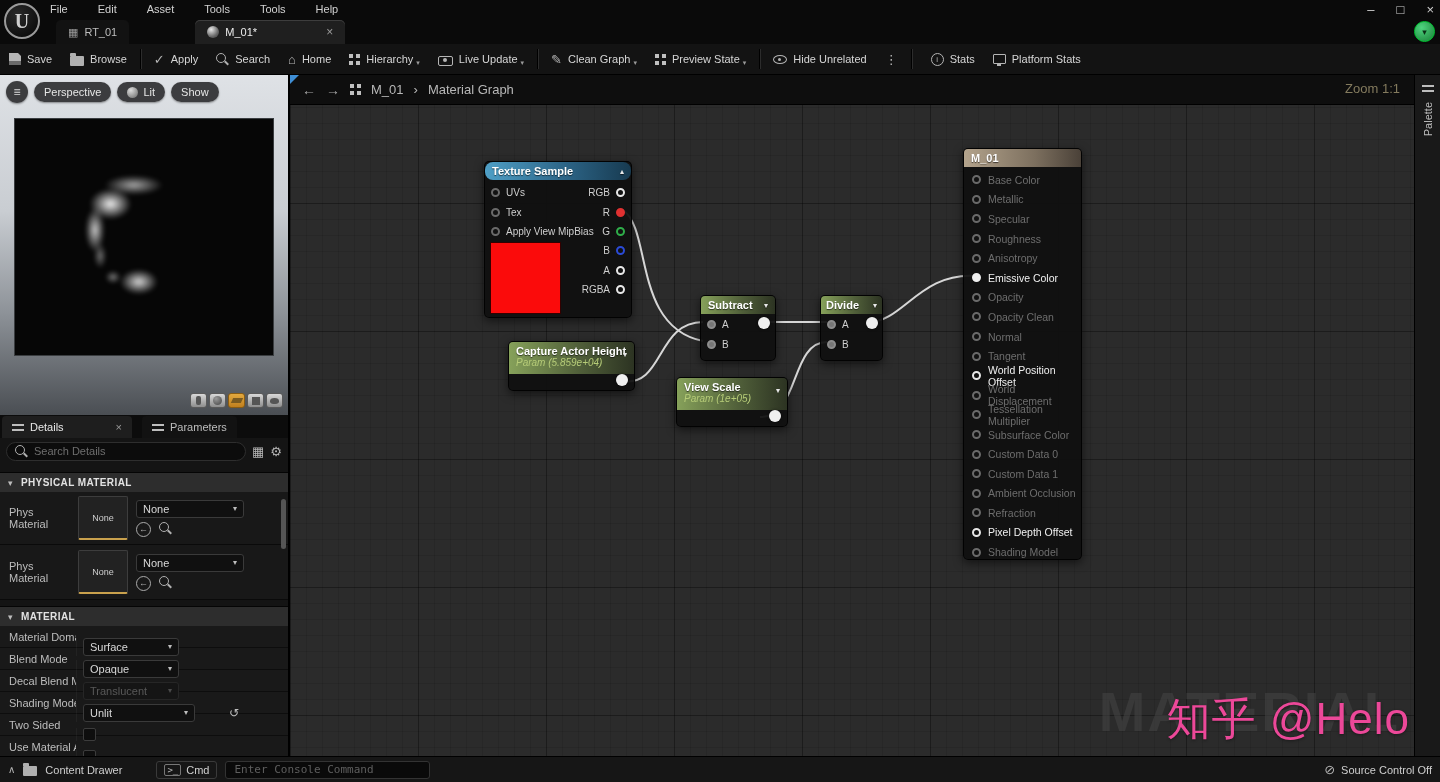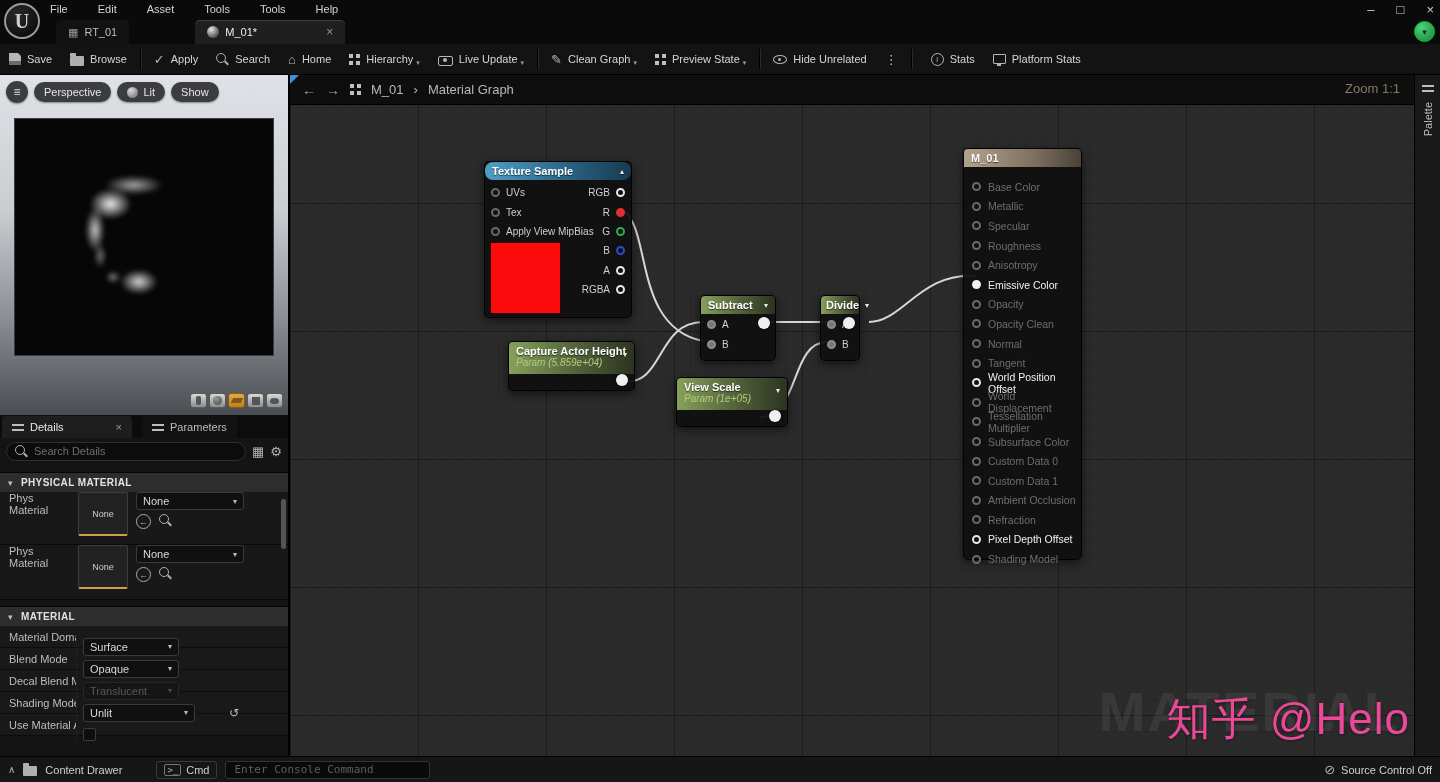--- a/index.html
+++ b/index.html
@@ -101,21 +101,21 @@
   .dtab .tclose { margin-left:auto; font-size:11px; color:#9a9a9a; }
   #dsearch { height:26px; display:flex; align-items:center; gap:6px; padding:0 6px; background:#141414; }
   #dsearch .box { flex:1; height:19px; background:#0c0c0c; border:1px solid #2e2e2e; border-radius:10px;
     display:flex; align-items:center; gap:6px; padding:0 8px; }
   #dsearch input { flex:1; background:transparent; border:0; outline:0; color:#bbb; font-size:11px;
     font-family:inherit; }
   #dsearch input::placeholder { color:#6e6e6e; }
   .dsec { height:20px; background:#2d2d2d; display:flex; align-items:center; gap:8px; padding:0 8px;
     font-size:10px; font-weight:bold; letter-spacing:.4px; color:#e2e2e2; border-top:1px solid #050505; }
   .dsec .chev { color:#bdbdbd; font-size:9px; }
-  .physrow { height:53px; display:flex; align-items:flex-start; border-bottom:1px solid #0a0a0a; background:#181818; }
+  .physrow { height:53px; display:flex; align-items:center; border-bottom:1px solid #0a0a0a; background:#181818; }
   .physrow .lab { width:72px; padding-left:9px; font-size:11px; color:#bdbdbd; }
   .thumb { width:50px; height:44px; background:#222; border:1px solid #3d3d3d; border-radius:2px;
     display:flex; align-items:center; justify-content:center; color:#cfcfcf; font-size:9px;
     border-bottom:2px solid #c9a14d; margin-left:6px; }
   .physctl { margin-left:8px; display:flex; flex-direction:column; gap:4px; }
   .dd { height:18px; background:#101010; border:1px solid #3a3a3a; border-radius:3px; color:#d8d8d8;
     font-size:11px; display:flex; align-items:center; padding:0 6px; }
   .dd .dchev { margin-left:auto; font-size:8px; color:#bdbdbd; padding-left:6px; }
   .dd.disabled { color:#585858; border-color:#262626; background:#151515; }
   .dd.disabled .dchev { color:#4a4a4a; }
@@ -422,20 +422,26 @@
       <div class="lab">Shading Model</div>
       <div class="ctl">
         <div class="dd" style="width:112px">
           <span>Unlit</span>
           <span class="dchev">▾</span>
         </div>
         <span class="resetbtn">↺</span>
       </div>
     </div>
     <div class="drow">
+      <div class="lab">Two Sided</div>
+      <div class="ctl">
+          <span class="chk"></span>
+        </div>
+    </div>
+    <div class="drow">
       <div class="lab">Use Material A</div>
       <div class="ctl">
           <span class="chk"></span>
         </div>
     </div>
     <div id="dscroll"></div>
   </div>
 </div>
 
 <div id="graph">
@@ -530,41 +536,41 @@
       <span class="pin fill-grey"></span>
       <span>A</span>
     </div>
     <div class="prow" style="position:absolute; left:0; top:39px">
       <span class="pin fill-grey"></span>
       <span>B</span>
     </div>
     <span class="outpin" style="right:5px; top:21px"></span>
   </div>
 
-  <div class="node" style="left:530px; top:220px; width:40px; height:66px">
+  <div class="node" style="left:530px; top:220px; width:63px; height:66px">
     <div class="nhead head-green" style="padding:0 5px">
       <span>Divide</span>
       <span class="hchev">▾</span>
     </div>
     <div class="prow" style="position:absolute; left:0; top:19px">
       <span class="pin fill-grey"></span>
       <span>A</span>
     </div>
     <div class="prow" style="position:absolute; left:0; top:39px">
       <span class="pin fill-grey"></span>
       <span>B</span>
     </div>
     <span class="outpin" style="right:4px; top:21px"></span>
   </div>
 
   <div class="node" style="left:673px; top:73px; width:119px; height:412px">
     <div class="nhead head-tan">
       <span>M_01</span>
     </div>
-    <div style="padding-top:10px">
+    <div style="padding-top:3px">
       <div class="rrow">
           <span class="pin dim"></span>
           <span>Base Color</span>
         </div>
       <div class="rrow">
           <span class="pin dim"></span>
           <span>Metallic</span>
         </div>
       <div class="rrow">
           <span class="pin dim"></span>

